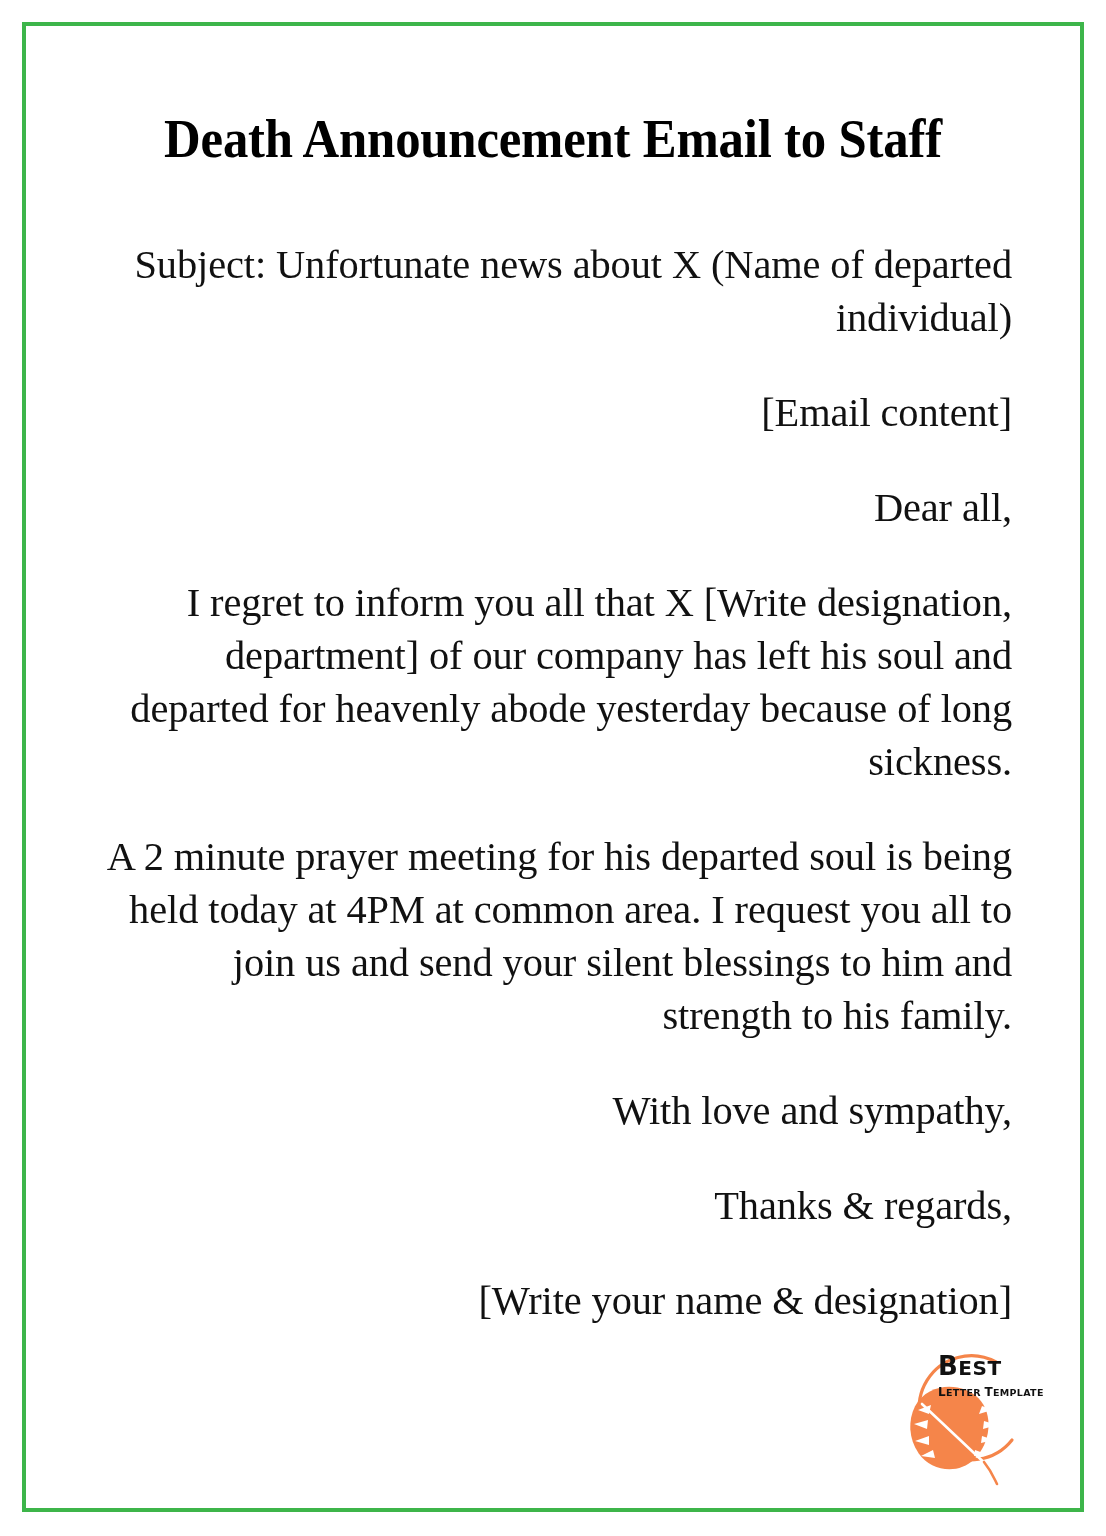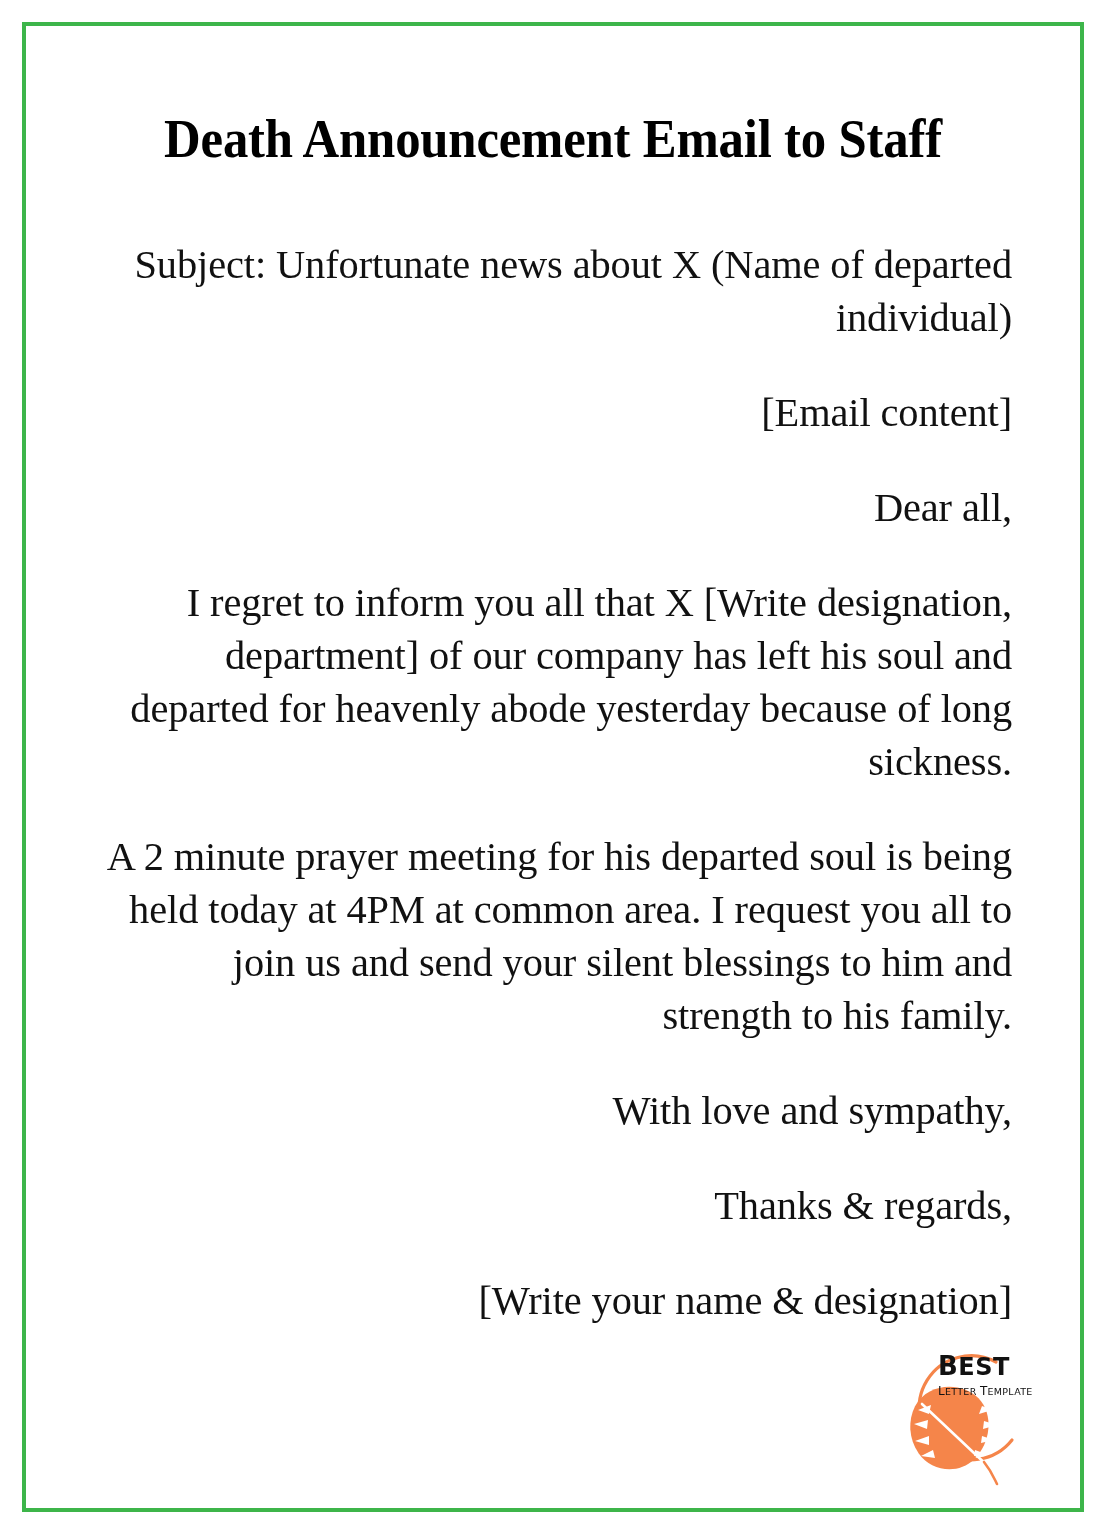--- a/index.html
+++ b/index.html
@@ -110,24 +110,24 @@
   .logo-best {
     font-family: "DejaVu Sans", sans-serif;
     font-weight: bold;
     font-size: 26px;
     line-height: 28px;
     color: #111111;
     letter-spacing: 0.5px;
     display: block;
   }
   .logo-best .cap { font-size: 26px; }
-  .logo-best .sc { font-size: 24px; }
+  .logo-best .sc { font-size: 20px; }
   .logo-sub {
     font-family: "DejaVu Sans", sans-serif;
-    font-weight: normal;
+    font-weight: bold;
     font-size: 12px;
     line-height: 16px;
     color: #111111;
     letter-spacing: 0.3px;
     display: block;
     margin-top: 2px;
   }
   .logo-sub .cap { font-size: 12px; }
   .logo-sub .sc { font-size: 9.5px; }
 </style>

